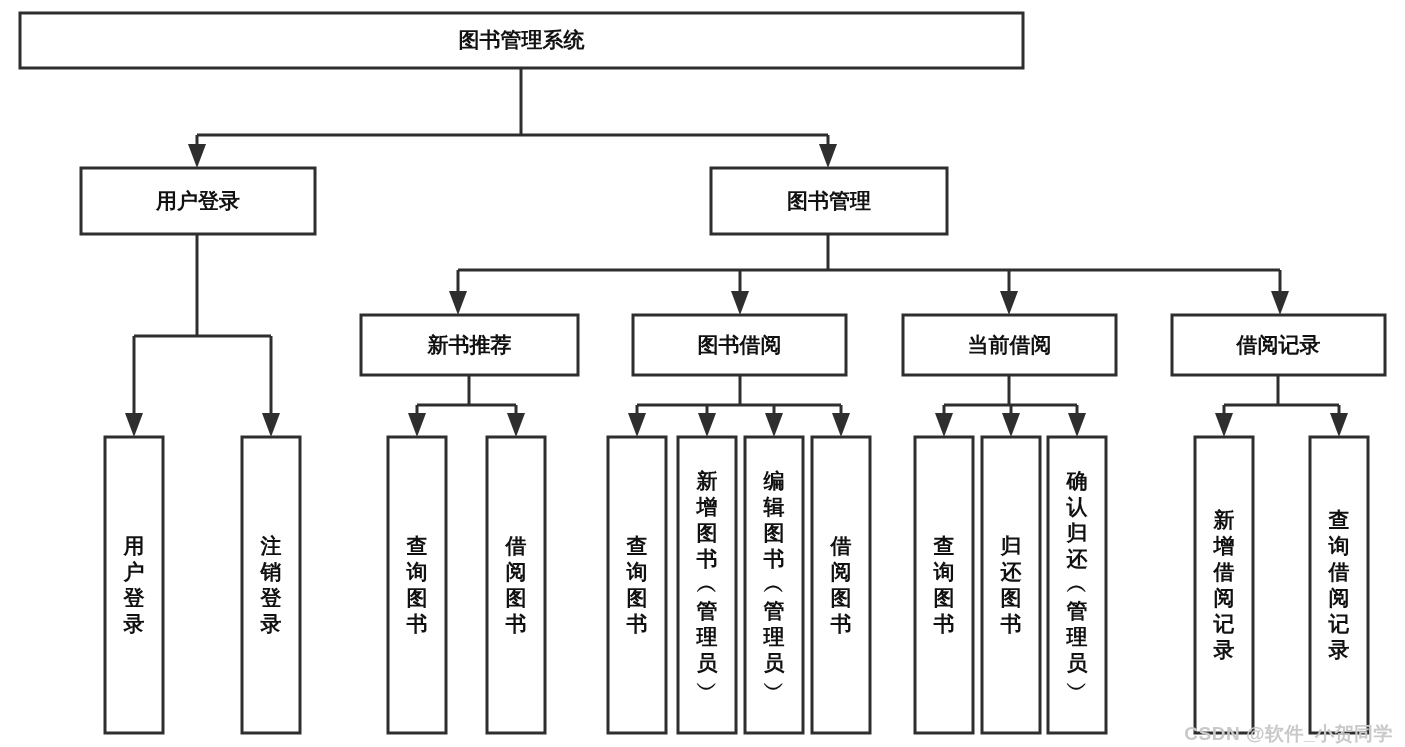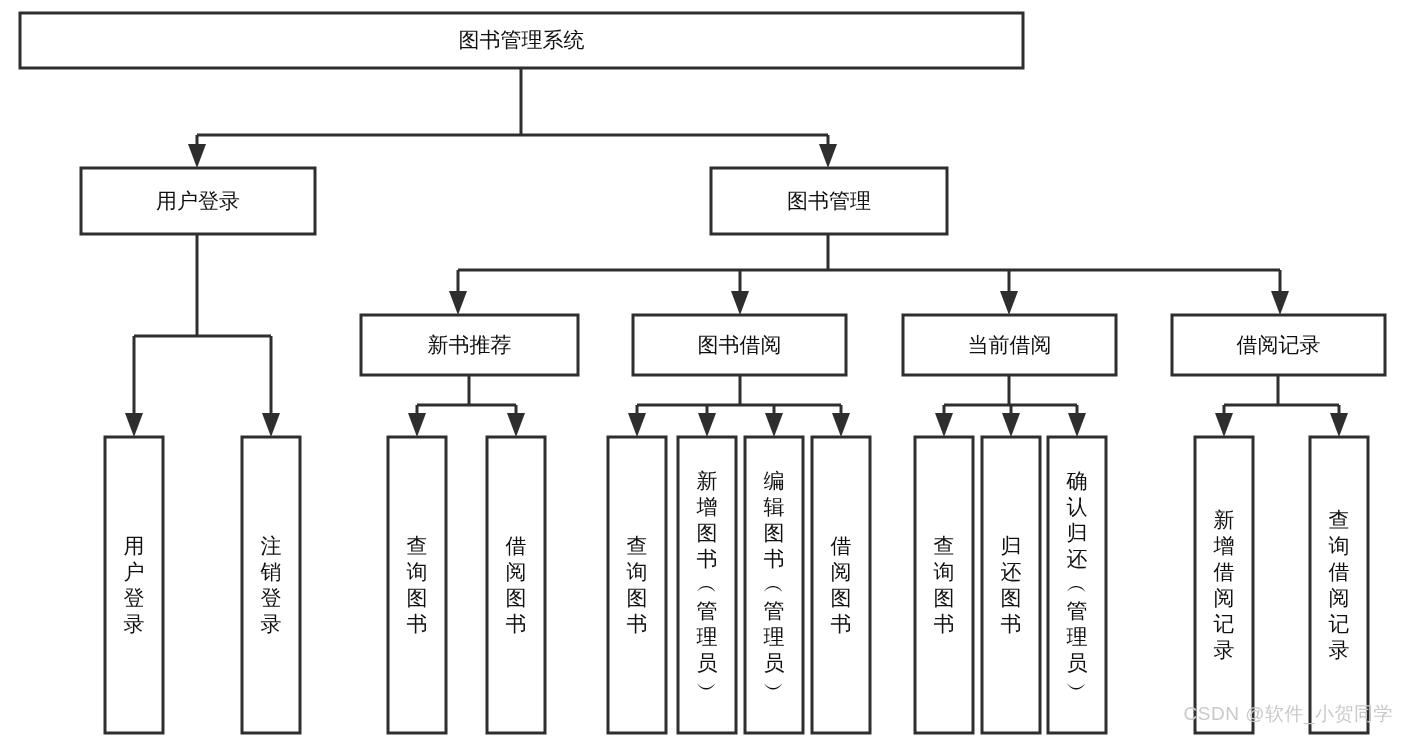--- a/index.html
+++ b/index.html
@@ -11,20 +11,21 @@
     width: 1405px;
     height: 747px;
     font-family: "Liberation Sans", "DejaVu Sans", sans-serif;
     overflow: hidden;
     position: relative;
   }
   #diagram-root {
     position: relative;
     width: 1405px;
     height: 747px;
+    font-weight: bold;
   }
   svg#flow {
     position: absolute;
     top: 0;
     left: 0;
     width: 1405px;
     height: 747px;
   }
   .node-box {
     fill: #ffffff;
@@ -50,21 +51,21 @@
   }
   .node-label-v {
     font-family: "Liberation Sans", "DejaVu Sans", sans-serif;
     font-size: 21px;
     fill: #111111;
     text-anchor: middle;
   }
   .watermark {
     position: absolute;
     right: 12px;
-    bottom: 20px;
+    bottom: 0;
     font-family: "Liberation Sans", "DejaVu Sans", sans-serif;
     font-size: 19px;
     color: #c9c9c9;
     letter-spacing: 0.5px;
     white-space: nowrap;
     user-select: none;
     margin-left: 40px;
   }
 </style>
 </head>

